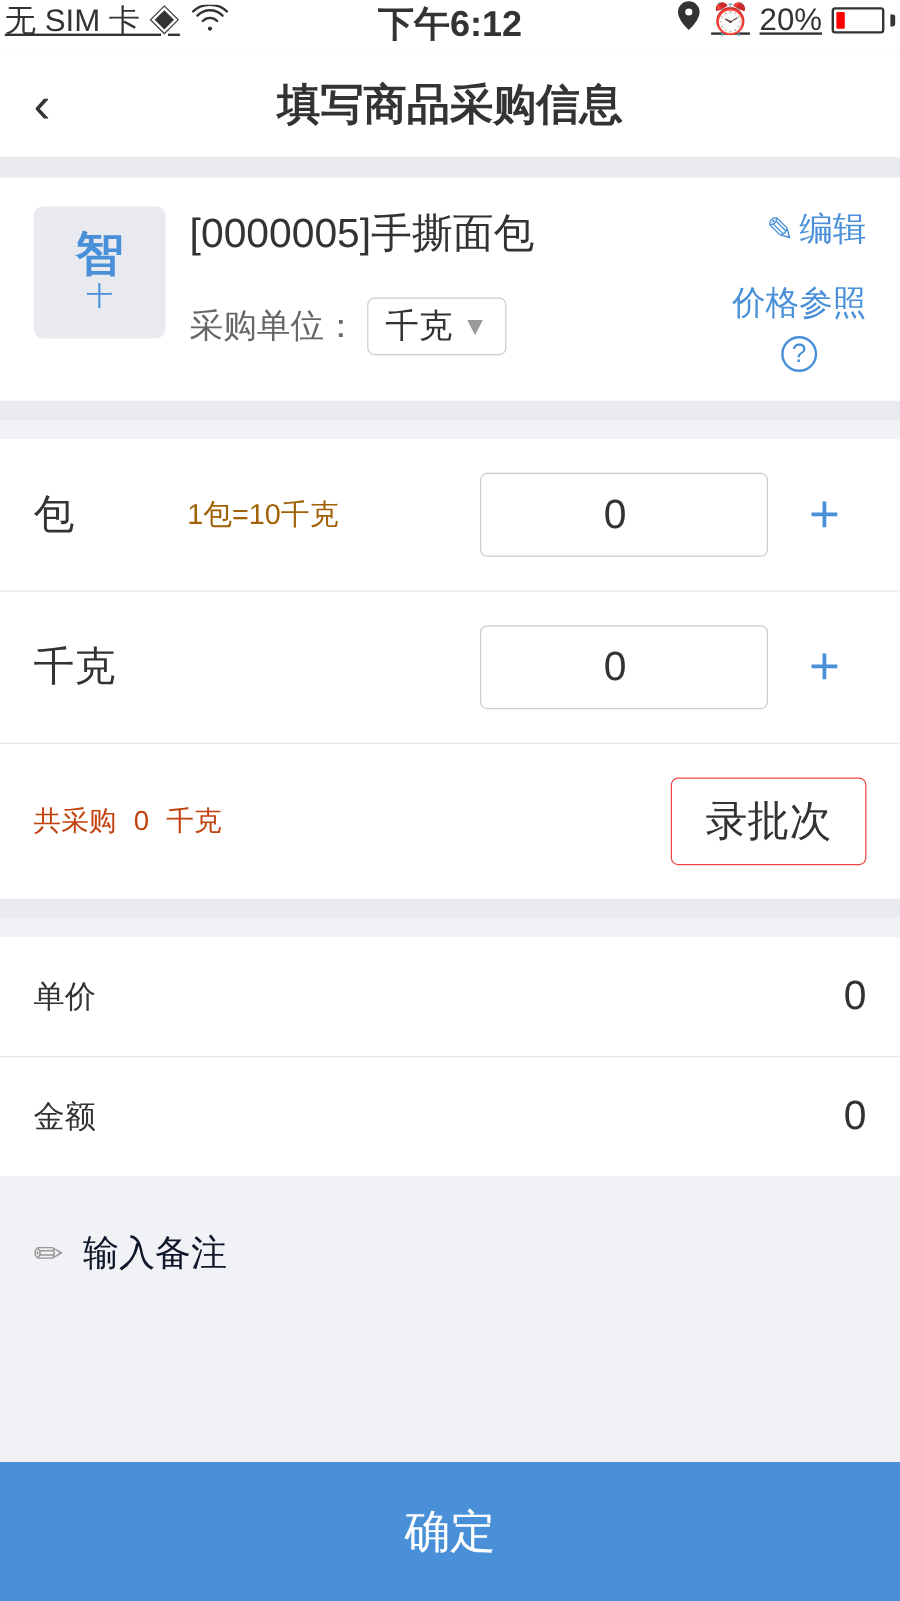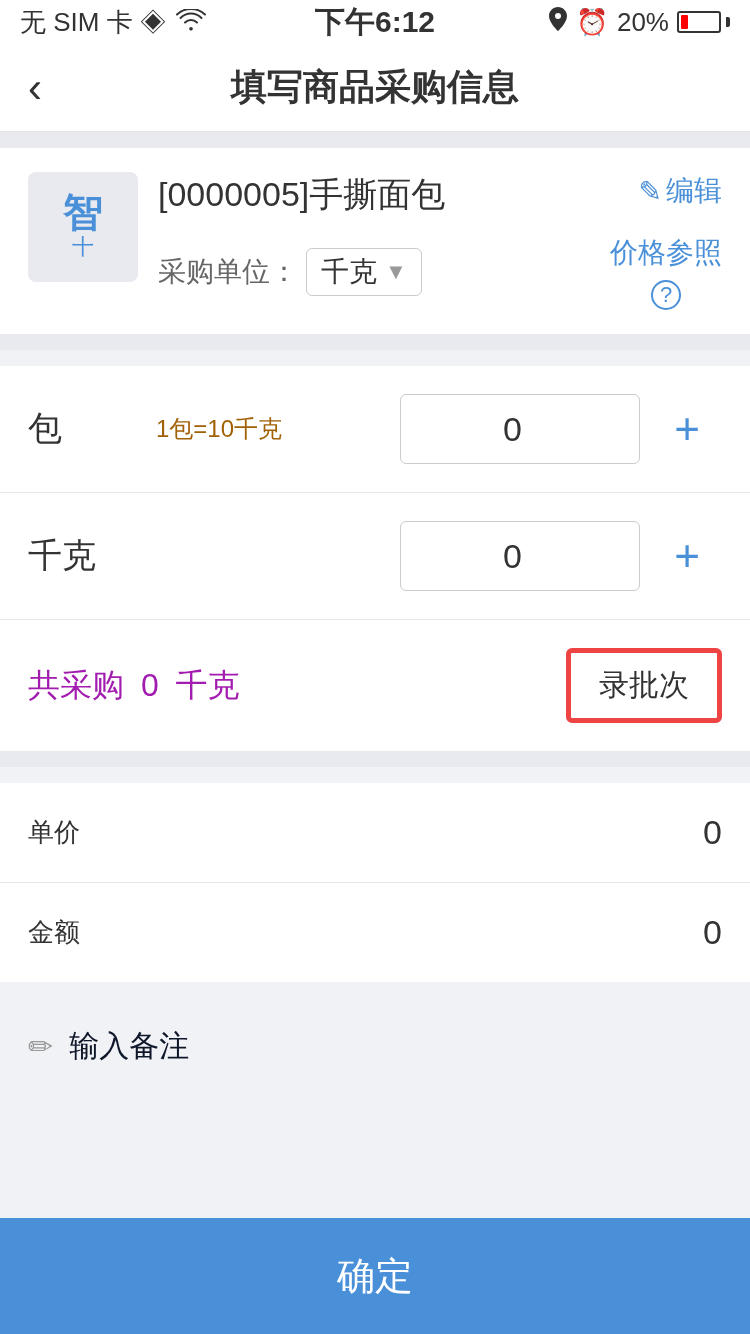--- a/index.html
+++ b/index.html
@@ -11,25 +11,26 @@
       background: #f0f2f5;
       font-size: 32px;
       color: #333;
     }
 
     
     .status-bar {
       height: 44px;
       background: #fff;
       display: flex;
-      align-items: center;
+      align-items: flex-start;
       justify-content: space-between;
-      padding: 0 20px;
+      padding: 0 4px;
       font-size: 28px;
       font-weight: 500;
+      text-decoration: underline;
     }
     .status-left {
       display: flex;
       align-items: center;
       gap: 10px;
       font-size: 26px;
     }
     .status-center {
       font-size: 30px;
       font-weight: 600;
@@ -253,28 +254,28 @@
 
     
     .total-row {
       background: #fff;
       display: flex;
       align-items: center;
       justify-content: space-between;
       padding: 28px 28px;
     }
     .total-text {
-      font-size: 32px;
-      color: #a21caf;
+      font-size: 23px;
+      color: #c2410c;
     }
     .batch-btn {
-      border: 5px solid #ef4444;
+      border: 1px solid #ef4444;
       border-radius: 6px;
       padding: 12px 28px;
-      font-size: 30px;
+      font-size: 35px;
       color: #333;
       background: #fff;
       cursor: pointer;
     }
 
     
     .detail-section {
       background: #fff;
       margin-top: 16px;
     }

